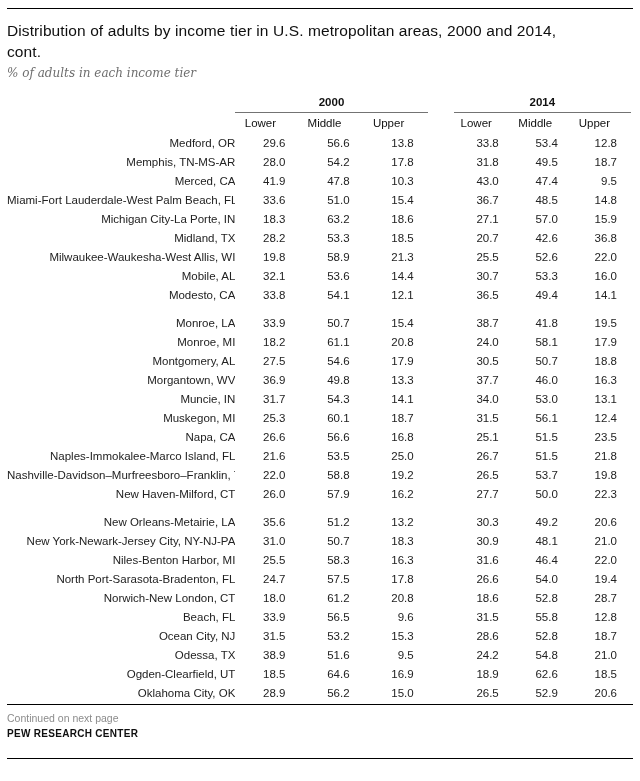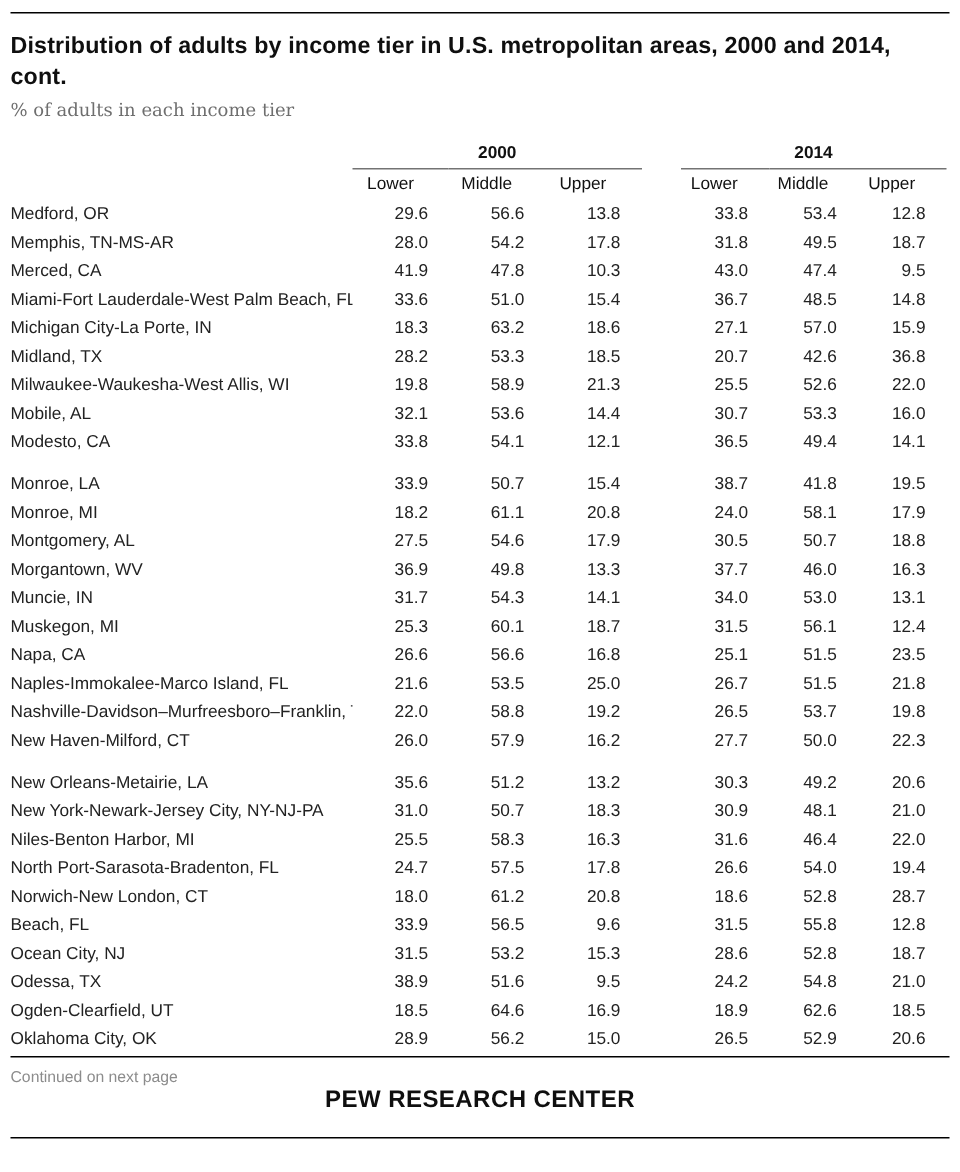--- a/index.html
+++ b/index.html
@@ -13,28 +13,29 @@
     overflow: hidden;
   }
   .page { padding: 0 7px; }
   .top-rule {
     border-top: 1px solid #000;
     margin-top: 8px;
     height: 0;
   }
   .title {
     font-size: 15.5px;
-    font-weight: bold;
+    font-weight: normal;
     color: #0f0f0f;
     line-height: 21px;
     margin: 11px 0 4px 0;
     letter-spacing: 0.1px;
   }
   .subtitle {
     font-family: "DejaVu Serif", serif;
+    font-style: italic;
     font-size: 12px;
     color: #6e6e6e;
     margin: 0 0 12px 0;
     line-height: 15px;
   }
   table.income-table {
     border-collapse: collapse;
     table-layout: fixed;
     width: 624px;
     font-size: 11.5px;
@@ -60,45 +61,44 @@
     text-align: center;
     padding: 3px 14px 4px 0;
     line-height: 14px;
   }
   tbody td {
     line-height: 13px;
     padding: 3px 0;
     color: #222;
   }
   tbody td.name {
-    text-align: left;
+    text-align: right;
     white-space: nowrap;
     overflow: hidden;
   }
   tbody td.num {
     text-align: right;
     padding-right: 14px;
   }
   tr.spacer td { height: 9px; padding: 0; }
 
   .footer-rule { border-top: 1px solid #000; height: 0; margin-top: 1px; }
   .continued {
     color: #8c8c8c;
     font-size: 10.5px;
     margin: 7px 0 4px 0;
     line-height: 12px;
   }
   .brand {
-    font-size: 16px;
+    font-size: 10px;
     font-weight: bold;
     color: #0f0f0f;
     letter-spacing: 0.3px;
     margin: 0 0 18px 0;
     line-height: 12px;
-    text-align: center;
   }
   .bottom-rule { border-top: 1px solid #000; height: 0; }
 </style>
 </head>
 <body>
 
 <div class="page">
   <div class="top-rule"></div>
 
   <h1 class="title"><span>Distribution of adults by income tier in U.S. metropolitan areas, 2000 and 2014,</span><br><span>cont.</span></h1>

